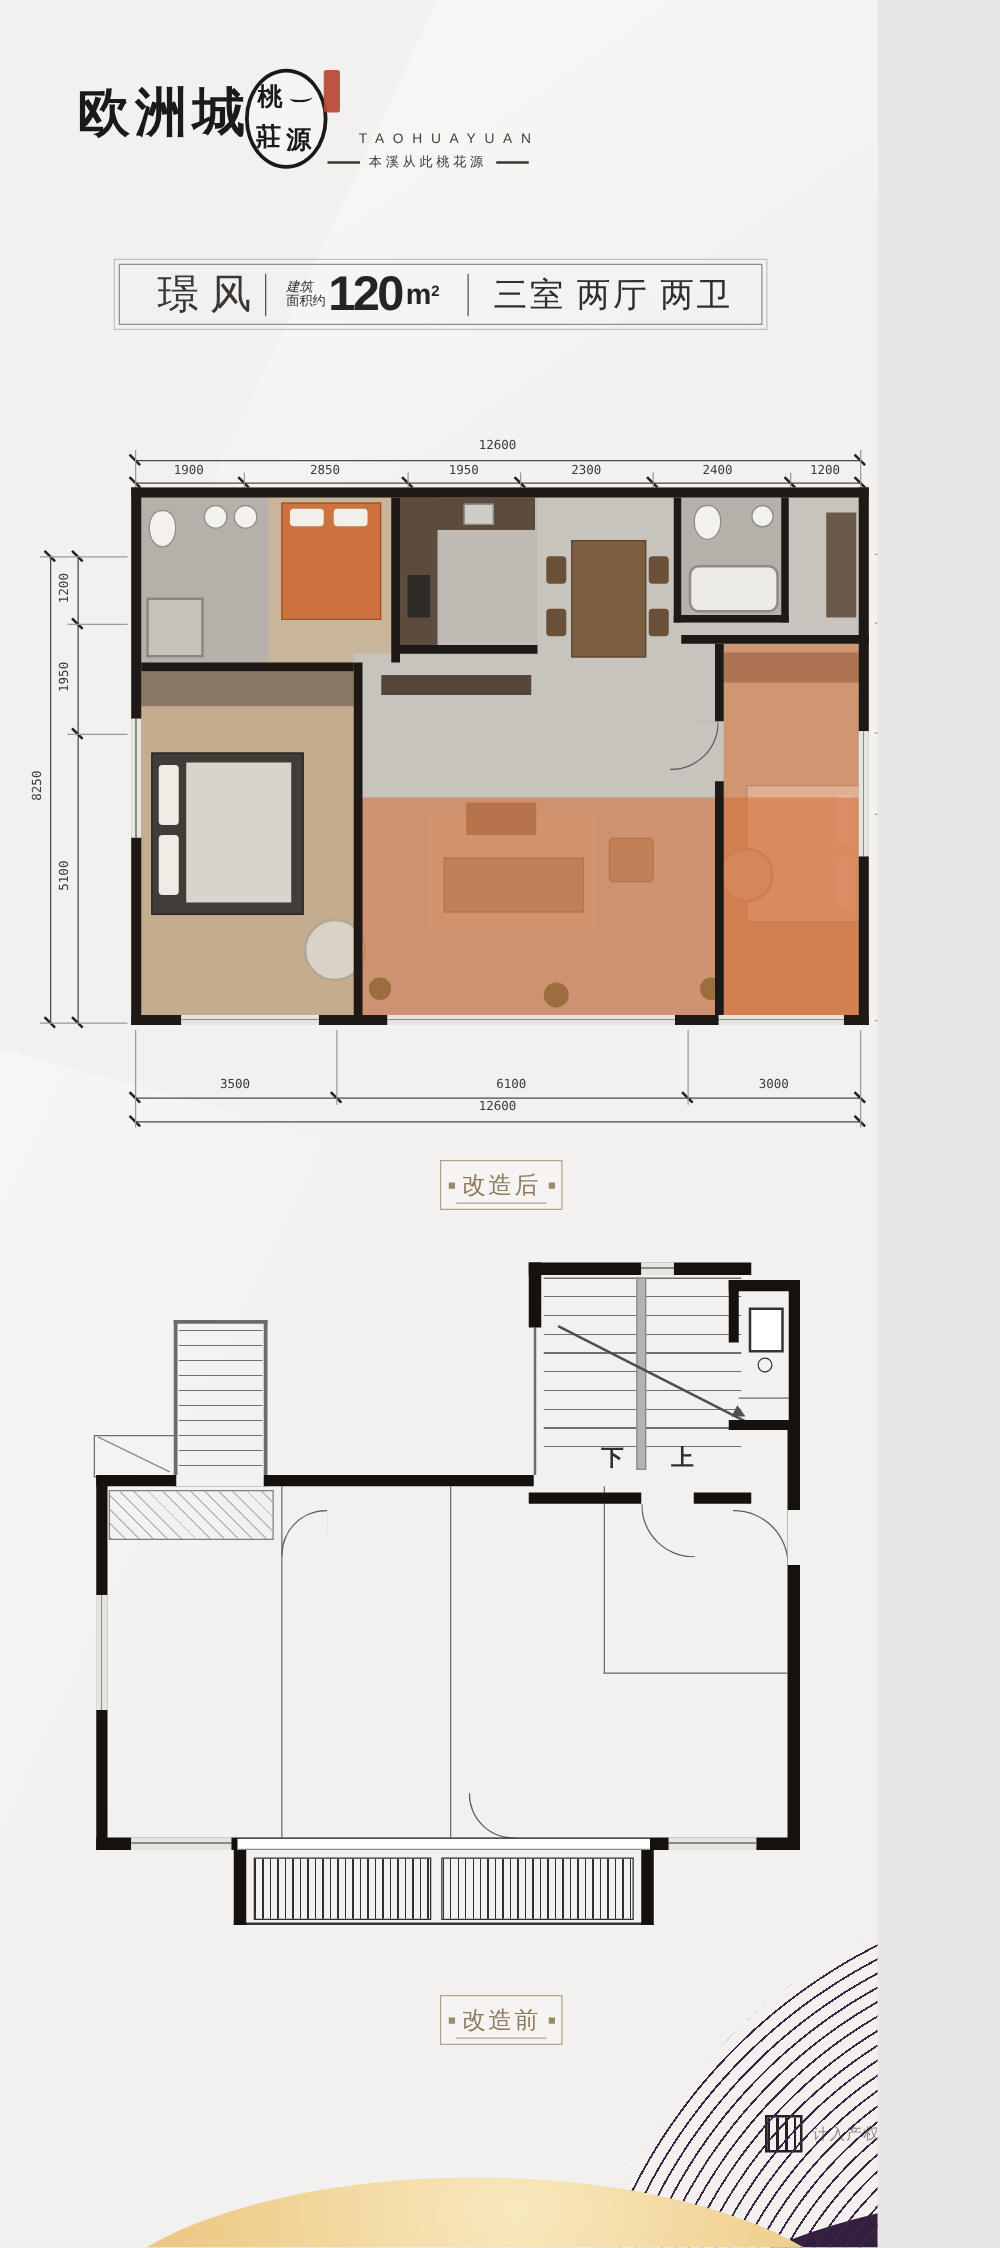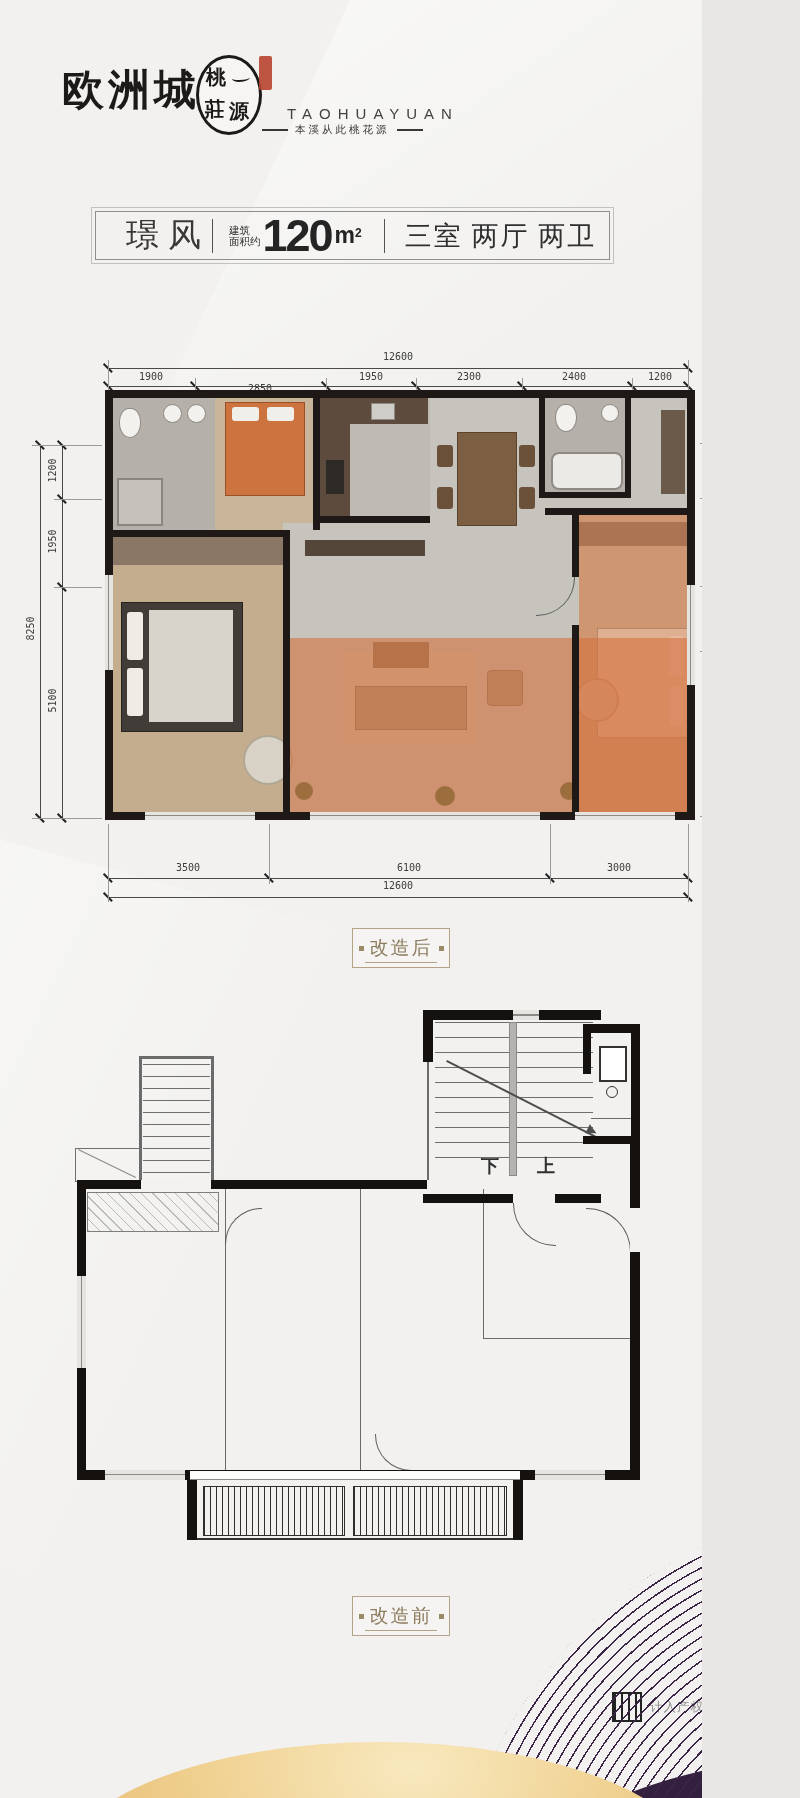--- a/index.html
+++ b/index.html
@@ -52,52 +52,52 @@
     <div class="abs" style="left:196px;top:55px;width:60px;height:74px;border:3px solid #1c1a18;border-radius:50%;
                 background:#f6f5f3;">
       <span class="abs serif" style="left:7px;top:6px;font-size:20px;font-weight:bold;color:#1c1a18;">桃</span>
       <span class="abs" style="left:33px;top:16px;width:18px;height:6px;border-bottom:2.5px solid #1c1a18;border-radius:0 0 60% 40%;"></span>
       <span class="abs serif" style="left:6px;top:38px;font-size:20px;font-weight:bold;color:#1c1a18;">莊</span>
       <span class="abs serif" style="left:30px;top:40px;font-size:20px;font-weight:bold;color:#1c1a18;">源</span>
     </div>
 
     <div class="abs" style="left:259px;top:56px;width:13px;height:34px;background:#b8442f;border-radius:2px;opacity:0.9;"></div>
 
-    <div class="abs" style="left:287px;top:105px;font-size:15px;color:#46413c;letter-spacing:7px;">TAOHUAYUAN</div>
+    <div class="abs" style="left:287px;top:105px;font-size:11px;color:#46413c;letter-spacing:7px;">TAOHUAYUAN</div>
 
     <div class="abs" style="left:262px;top:123px;width:180px;display:flex;align-items:center;gap:7px;">
       <span style="display:inline-block;width:26px;height:1.5px;background:#3a3632;"></span>
       <span class="serif" style="font-size:10.5px;color:#3a3632;letter-spacing:3px;white-space:nowrap;">本溪从此桃花源</span>
       <span style="display:inline-block;width:26px;height:1.5px;background:#3a3632;"></span>
     </div>
 
   </div>
 
   <div class="abs" style="left:91px;top:207px;width:521px;height:55px;border:1px solid #c2c1bf;">
     <div class="abs" style="left:3px;top:3px;width:513px;height:47px;border:1px solid #8f8e8c;display:flex;align-items:center;">
       <span class="serif" style="margin-left:30px;font-size:33px;color:#3b3735;letter-spacing:9px;">璟风</span>
       <span style="width:1px;height:34px;background:#55514d;margin-left:2px;"></span>
       <span style="margin-left:16px;font-size:10.5px;line-height:11px;color:#2e2e2e;display:inline-block;">
-        <span style="display:block;">建筑</span>
+        <span style="display:block;font-style:italic;">建筑</span>
         <span style="display:block;">面积约</span>
       </span>
-      <span style="margin-left:2px;font-size:45px;font-weight:700;color:#242424;letter-spacing:-2px;line-height:47px;">120</span>
+      <span style="margin-left:2px;font-size:39px;font-weight:700;color:#242424;letter-spacing:-2px;line-height:47px;">120</span>
       <span style="color:#242424;margin-left:3px;">
         <span style="font-size:23px;font-weight:700;">m</span><sup style="font-size:12px;font-weight:700;">2</sup>
       </span>
       <span style="width:1px;height:34px;background:#55514d;margin-left:22px;"></span>
       <span class="serif" style="margin-left:20px;font-size:27px;color:#2f2f2f;letter-spacing:2px;white-space:nowrap;">三室 两厅 两卫</span>
     </div>
   </div>
 
   <div class="dl" style="left:108px;top:368px;width:580px;height:1px;"></div>
   <div class="dim dimw" style="left:368px;top:351px;">12600</div>
   <div class="dl" style="left:108px;top:386px;width:580px;height:1px;"></div>
   <div class="dim" style="left:123px;top:371px;">1900</div>
-  <div class="dim" style="left:232px;top:371px;margin-top:12px;">2850</div>
+  <div class="dim" style="left:232px;top:371px;">2850</div>
   <div class="dim" style="left:343px;top:371px;">1950</div>
   <div class="dim" style="left:441px;top:371px;">2300</div>
   <div class="dim" style="left:546px;top:371px;">2400</div>
   <div class="dim" style="left:632px;top:371px;">1200</div>
   <div class="dt" style="left:102px;top:385px;"></div>
   <div class="dt" style="left:189px;top:385px;"></div>
   <div class="dt" style="left:320px;top:385px;"></div>
   <div class="dt" style="left:410px;top:385px;"></div>
   <div class="dt" style="left:516px;top:385px;"></div>
   <div class="dt" style="left:626px;top:385px;"></div>

